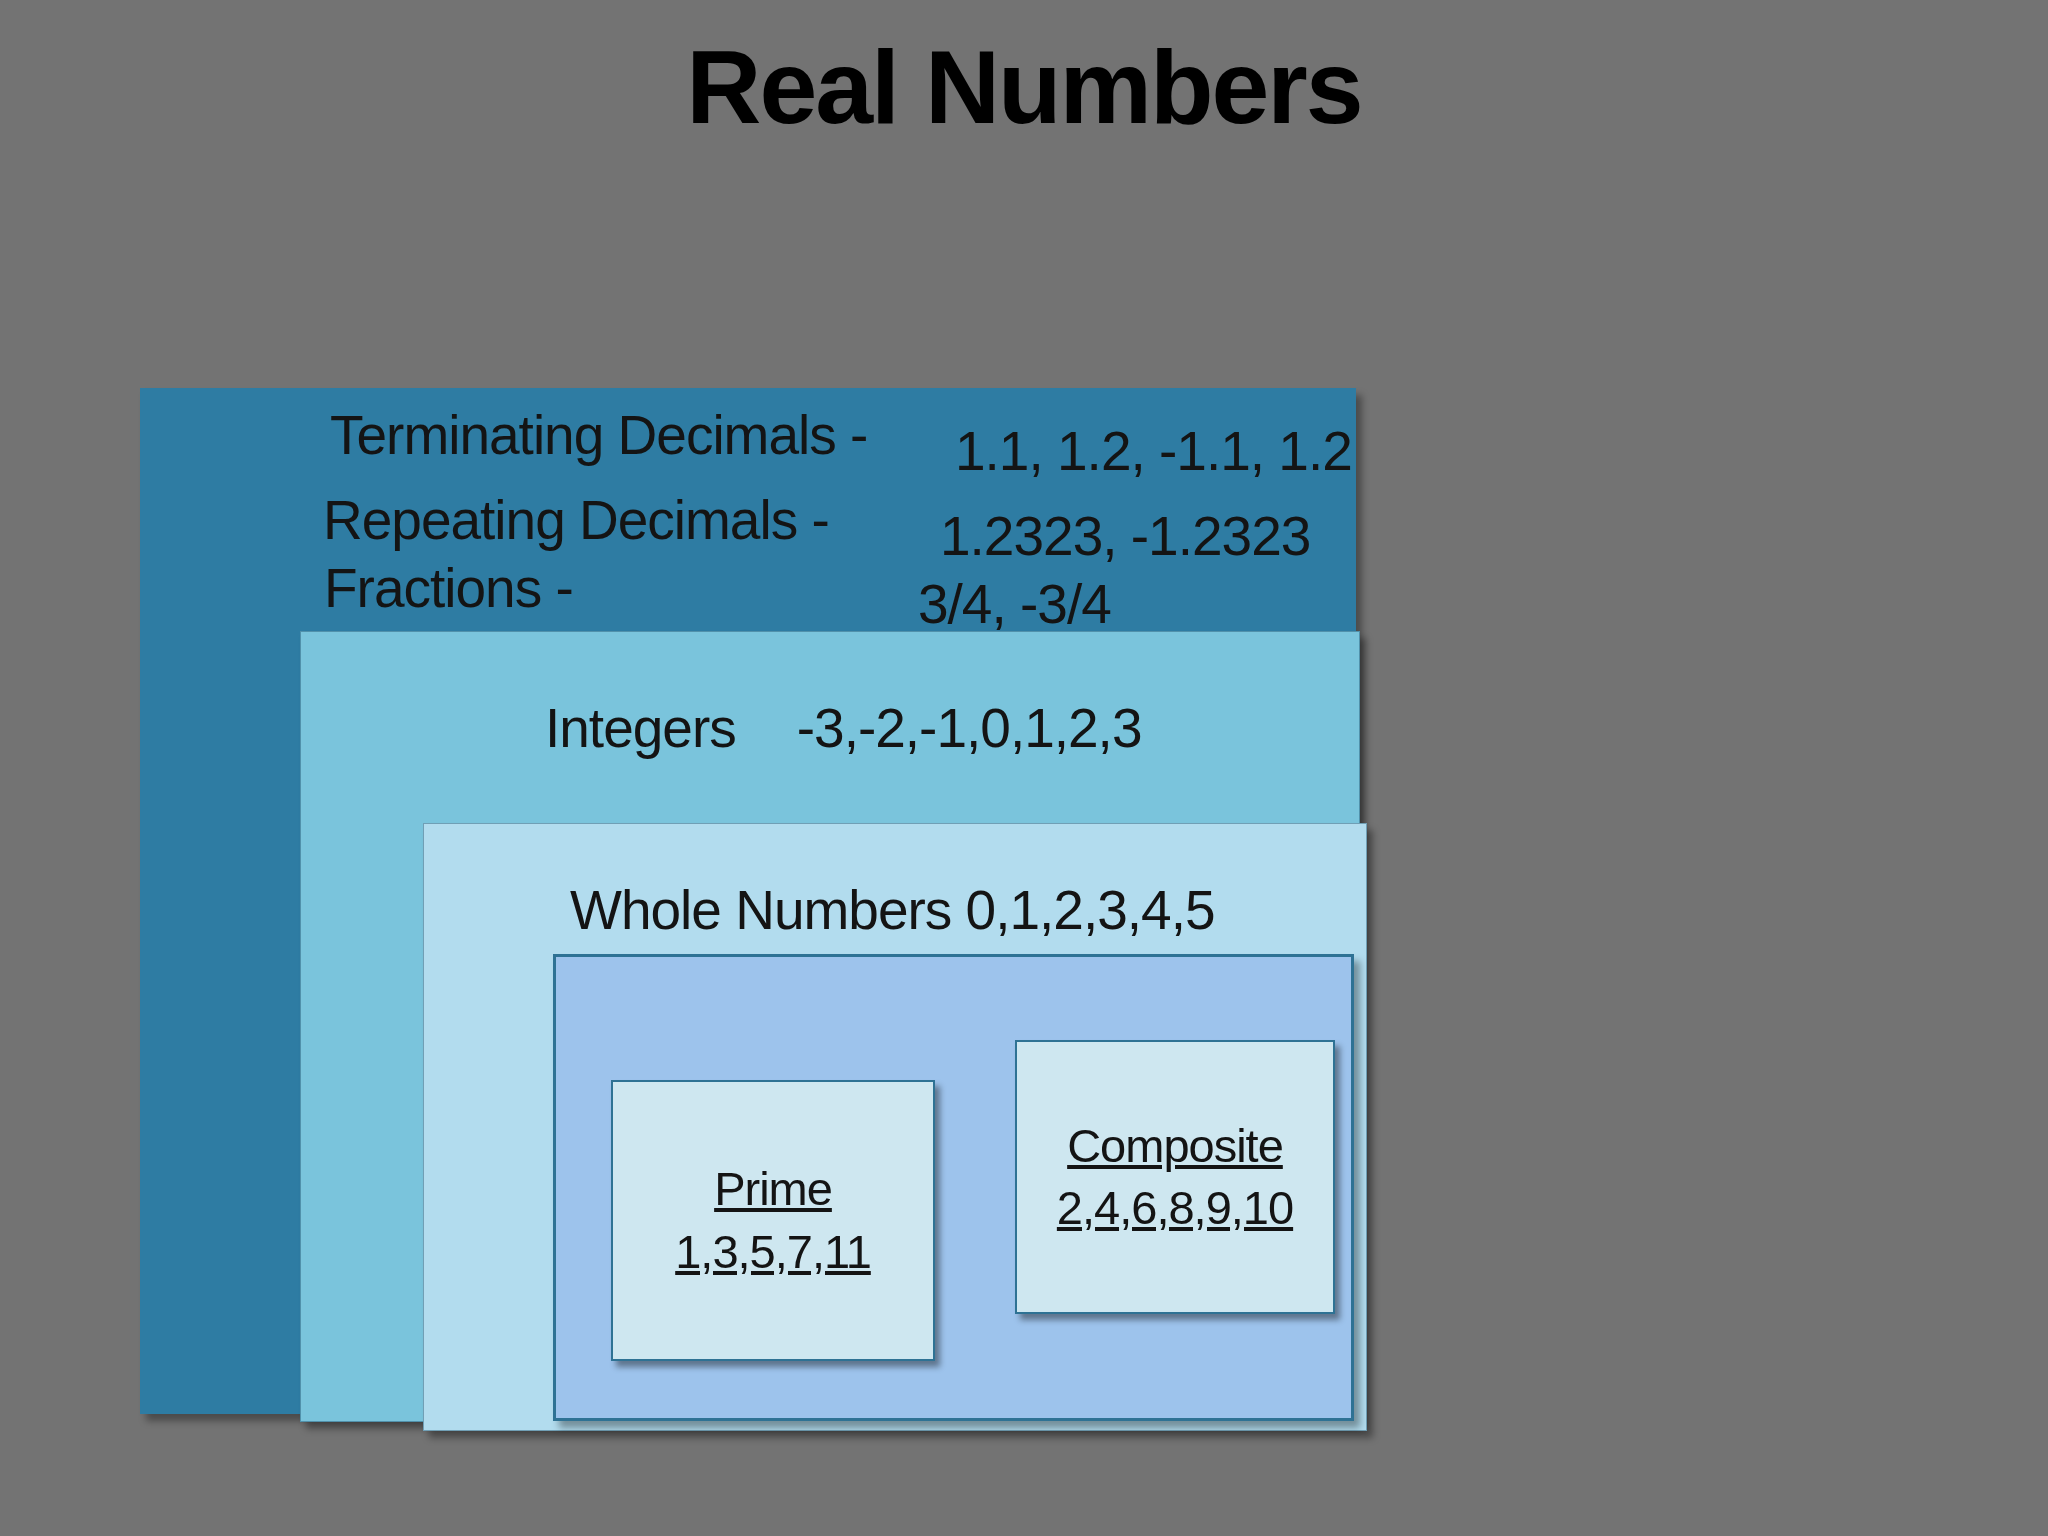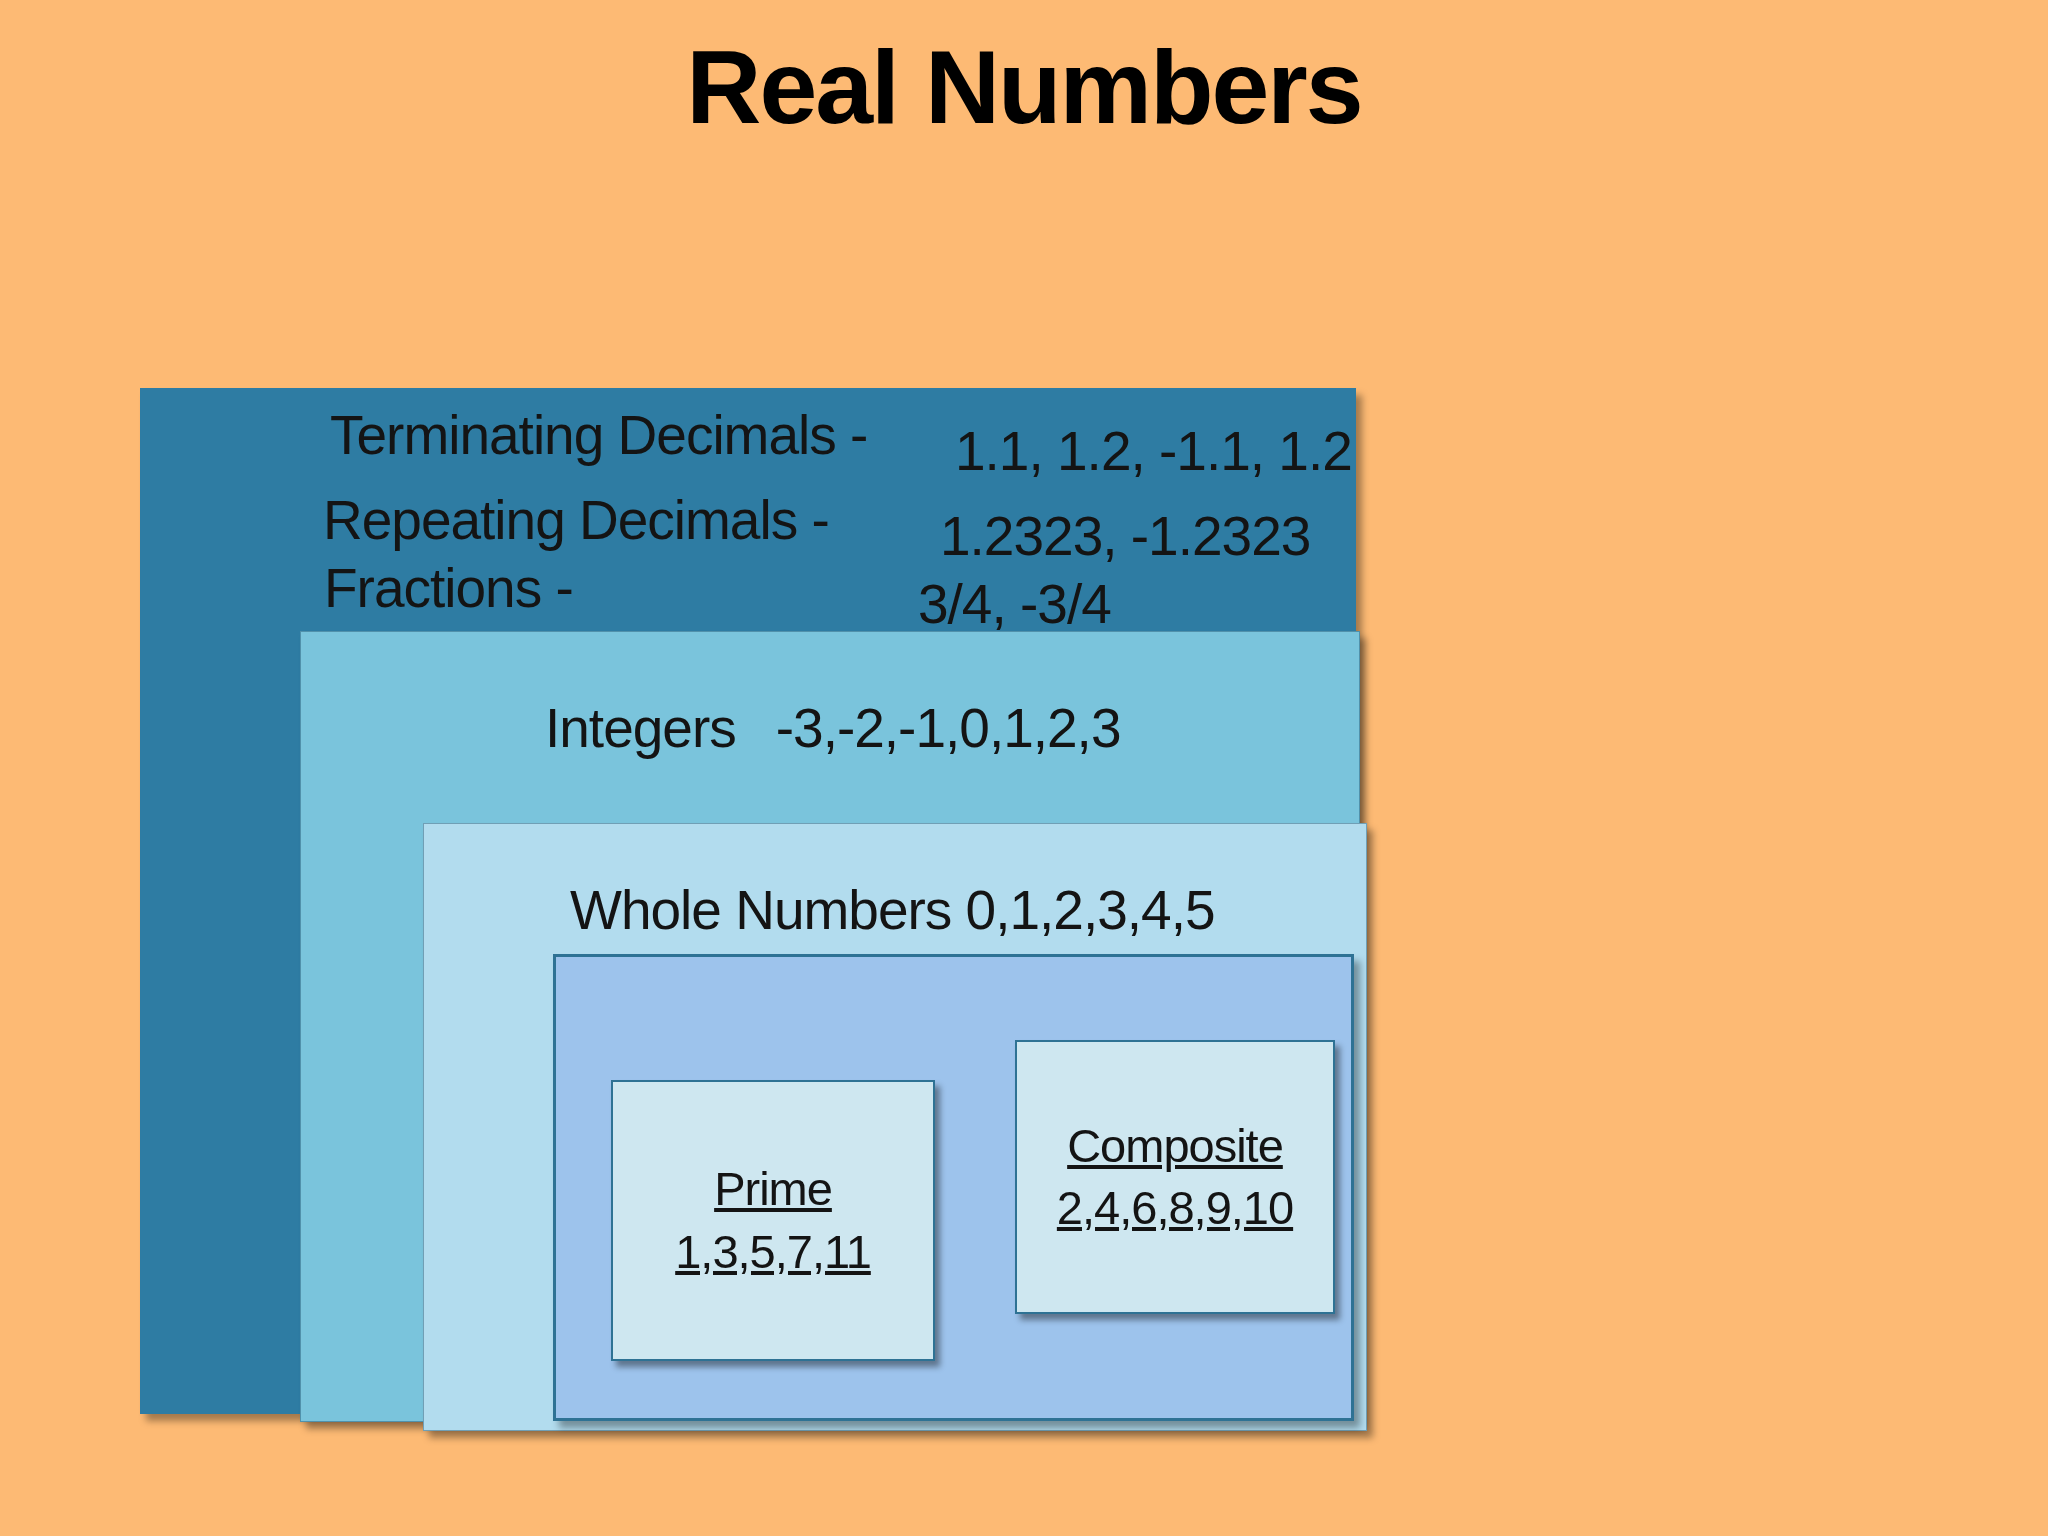--- a/index.html
+++ b/index.html
@@ -4,21 +4,21 @@
 <style>
   html, body {
     margin: 0;
     padding: 0;
     background: #ffffff;
   }
   .slide {
     position: relative;
     width: 2048px;
     height: 1536px;
-    background: #fdba74;
+    background: #737373;
     overflow: hidden;
     font-family: "Liberation Sans", "DejaVu Sans", sans-serif;
     color: #141414;
   }
   .title {
     position: absolute;
     left: 0;
     right: 0;
     top: 22px;
     margin: 0;
@@ -90,21 +90,21 @@
   .tline.l3 { left: 324px; top: 557px; }
   .tline.l3 .val { left: 594px; }
   .caption {
     position: absolute;
     white-space: nowrap;
     font-size: 55px;
     letter-spacing: -1px;
     line-height: 1.16;
   }
   .caption.c-integers { left: 545px; top: 697px; }
-  .caption.c-integers .val { margin-left: 40px; }
+  .caption.c-integers .val { margin-left: 61px; }
   .caption.c-whole { left: 570px; top: 879px; }
   .caption.c-natural { left: 648px; top: 1005px; }
   .leaf-text {
     text-align: center;
     font-size: 47px;
     letter-spacing: -1px;
     line-height: 1.32;
     text-decoration: underline;
   }
 </style>

